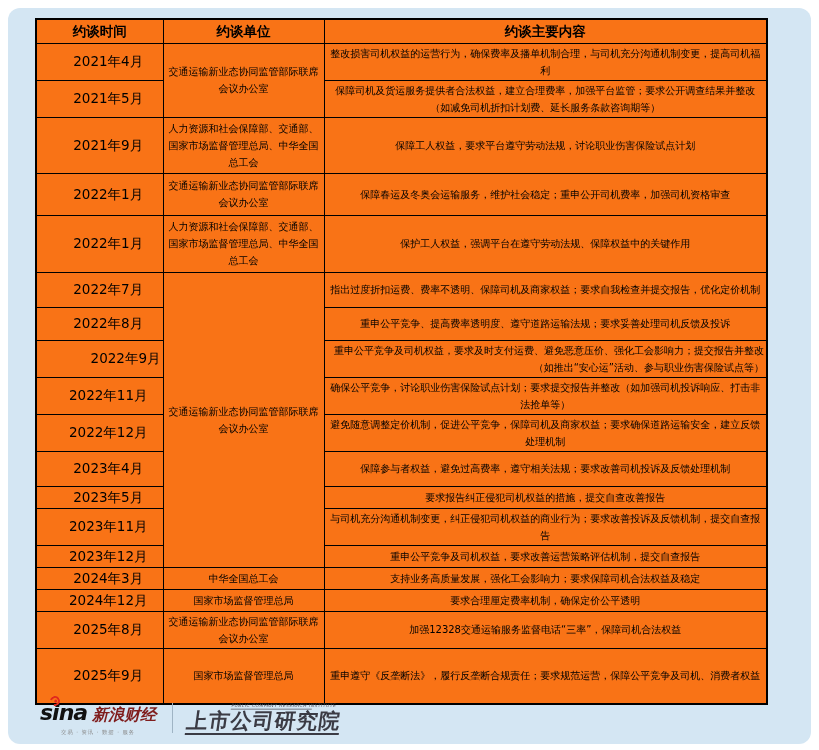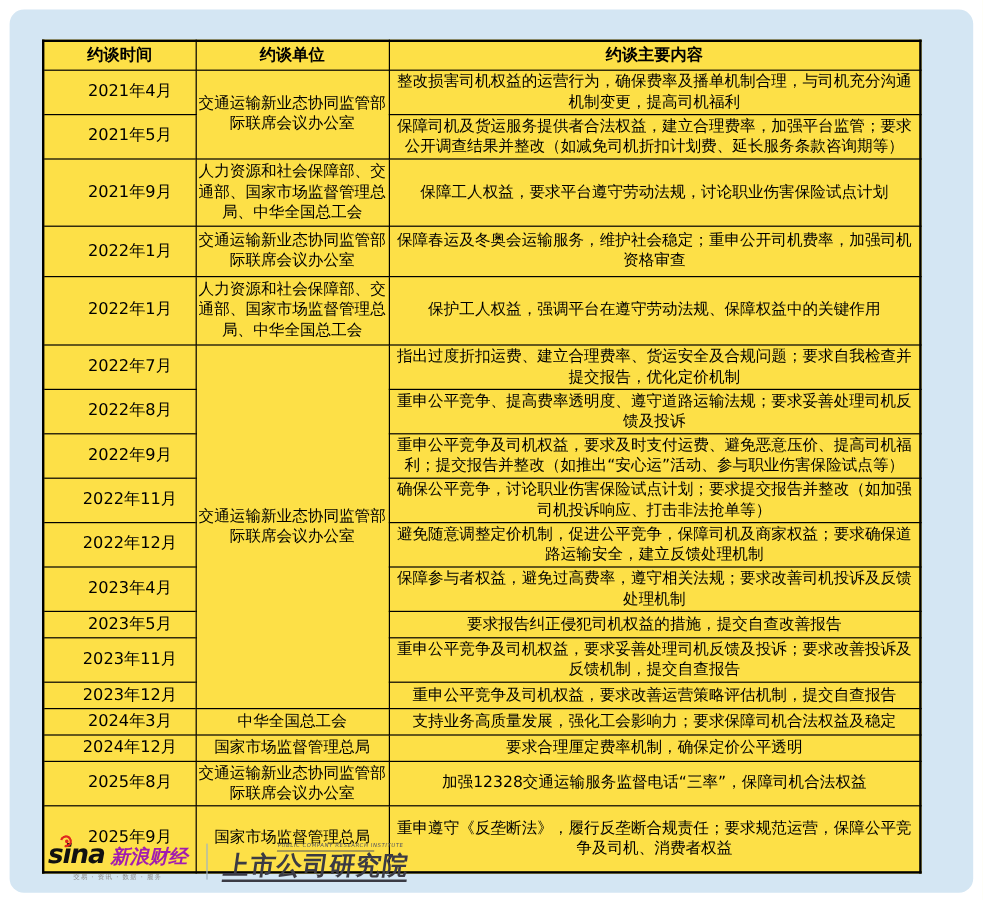--- a/index.html
+++ b/index.html
@@ -11,52 +11,52 @@
   }
   .card {
     position: absolute;
     left: 8px; top: 8px;
     width: 803px; height: 736px;
     background: #d4e6f3;
     border-radius: 12px;
   }
   table.talks {
     position: absolute;
-    left: 35px; top: 33px;
+    left: 35px; top: 18px;
     width: 731px;
     border-collapse: collapse;
-    background: #fde047;
+    background: #f97316;
     table-layout: fixed;
   }
   table.talks, table.talks td, table.talks th {
     border: 1px solid #000;
   }
   table.talks { border: 2px solid #000; }
   th, td {
-    font-size: 13px;
+    font-size: 10px;
     line-height: 17px;
     color: #000;
     text-align: center;
     vertical-align: middle;
     padding: 1px 2px;
     word-break: break-all;
   }
   th { font-weight: bold; height: 24px; font-size: 13.5px; }
   col.c-time { width: 127px; }
   col.c-unit { width: 161px; }
   col.c-content { width: 443px; }
   td.t { font-size: 13.5px; padding-left: 19px; }
   
   tr.h33 td { height: 33px; }
   tr.h34 td { height: 34px; margin-left: 23px; }
   tr.h56 td { height: 56px; }
   tr.h42 td { height: 42px; }
   tr.h57 td { height: 57px; }
   tr.h35 td { height: 35px; }
-  tr.h37 td { height: 37px; }
+  tr.h37 td { height: 37px; text-align: right; }
   tr.h36 td { height: 36px; margin-top: 23px; }
   tr.h38 td { height: 56px; }
   tr.h22 td { height: 22px; }
 
   
   .footer {
     position: absolute;
     left: 40px; top: 697px;
     height: 42px;
     display: flex;
@@ -75,21 +75,21 @@
     border: 2px solid #e0281e; border-radius: 50%;
     border-left-color: transparent;
     transform: rotate(-30deg);
   }
   .sina-eye::after {
     content: ""; position: absolute; left: 2px; top: 2px;
     width: 3px; height: 3px; background: #e0281e; border-radius: 50%;
   }
   .sina-brand {
     font-size: 16px; font-weight: bold; font-style: italic;
-    color: #a21caf; margin-left: 5px;
+    color: #7f1d1d; margin-left: 5px;
     font-family: "DejaVu Sans", sans-serif;
   }
   .sina-tagline {
     font-size: 6px; color: #8a8a8a; letter-spacing: 1px; margin-top: 2px;
     transform: scale(0.9);
   }
   .logo-divider {
     width: 1px; height: 30px; background: #9fb4c4;
     margin: 0 14px 0 16px;
   }
@@ -145,49 +145,49 @@
       <td class="c">保障春运及冬奥会运输服务，维护社会稳定；重申公开司机费率，加强司机资格审查</td>
     </tr>
     <tr class="h57">
       <td class="t">2022年1月</td>
       <td class="u">人力资源和社会保障部、交通部、国家市场监督管理总局、中华全国总工会</td>
       <td class="c">保护工人权益，强调平台在遵守劳动法规、保障权益中的关键作用</td>
     </tr>
     <tr class="h35">
       <td class="t">2022年7月</td>
       <td class="u" rowspan="9">交通运输新业态协同监管部际联席会议办公室</td>
-      <td class="c">指出过度折扣运费、建立合理费率、货运安全及合规问题；要求自我检查并提交报告，优化定价机制</td>
+      <td class="c">指出过度折扣运费、费率不透明、保障司机及商家权益；要求自我检查并提交报告，优化定价机制</td>
     </tr>
     <tr class="h33">
       <td class="t">2022年8月</td>
       <td class="c">重申公平竞争、提高费率透明度、遵守道路运输法规；要求妥善处理司机反馈及投诉</td>
     </tr>
     <tr class="h37">
       <td class="t">2022年9月</td>
-      <td class="c">重申公平竞争及司机权益，要求及时支付运费、避免恶意压价、提高司机福利；提交报告并整改（如推出“安心运”活动、参与职业伤害保险试点等）</td>
+      <td class="c">重申公平竞争及司机权益，要求及时支付运费、避免恶意压价、强化工会影响力；提交报告并整改（如推出“安心运”活动、参与职业伤害保险试点等）</td>
     </tr>
     <tr class="h35">
       <td class="t">2022年11月</td>
       <td class="c">确保公平竞争，讨论职业伤害保险试点计划；要求提交报告并整改（如加强司机投诉响应、打击非法抢单等）</td>
     </tr>
     <tr class="h35">
       <td class="t">2022年12月</td>
       <td class="c">避免随意调整定价机制，促进公平竞争，保障司机及商家权益；要求确保道路运输安全，建立反馈处理机制</td>
     </tr>
     <tr class="h35">
       <td class="t">2023年4月</td>
       <td class="c">保障参与者权益，避免过高费率，遵守相关法规；要求改善司机投诉及反馈处理机制</td>
     </tr>
     <tr class="h22">
       <td class="t">2023年5月</td>
       <td class="c">要求报告纠正侵犯司机权益的措施，提交自查改善报告</td>
     </tr>
     <tr class="h36">
       <td class="t">2023年11月</td>
-      <td class="c">重申公平竞争及司机权益，要求妥善处理司机反馈及投诉；要求改善投诉及反馈机制，提交自查报告</td>
+      <td class="c">与司机充分沟通机制变更，纠正侵犯司机权益的商业行为；要求改善投诉及反馈机制，提交自查报告</td>
     </tr>
     <tr class="h22">
       <td class="t">2023年12月</td>
       <td class="c">重申公平竞争及司机权益，要求改善运营策略评估机制，提交自查报告</td>
     </tr>
     <tr class="h22">
       <td class="t">2024年3月</td>
       <td class="u">中华全国总工会</td>
       <td class="c">支持业务高质量发展，强化工会影响力；要求保障司机合法权益及稳定</td>
     </tr>

